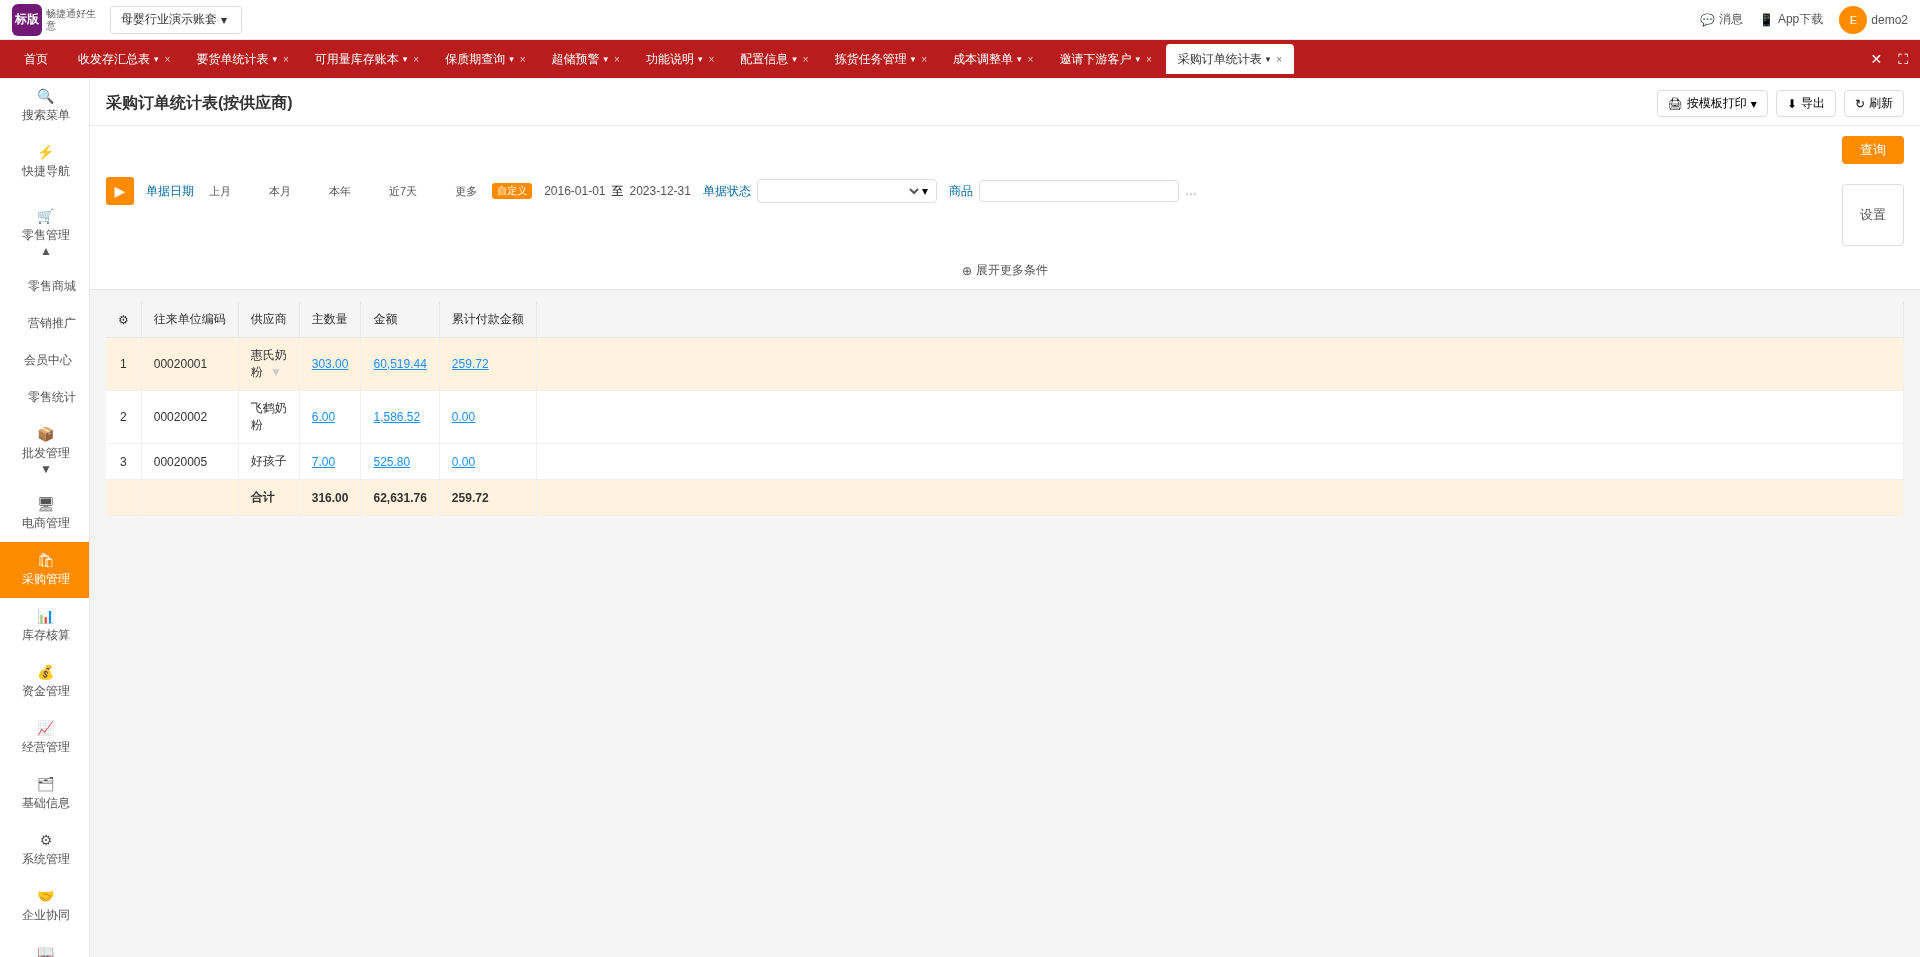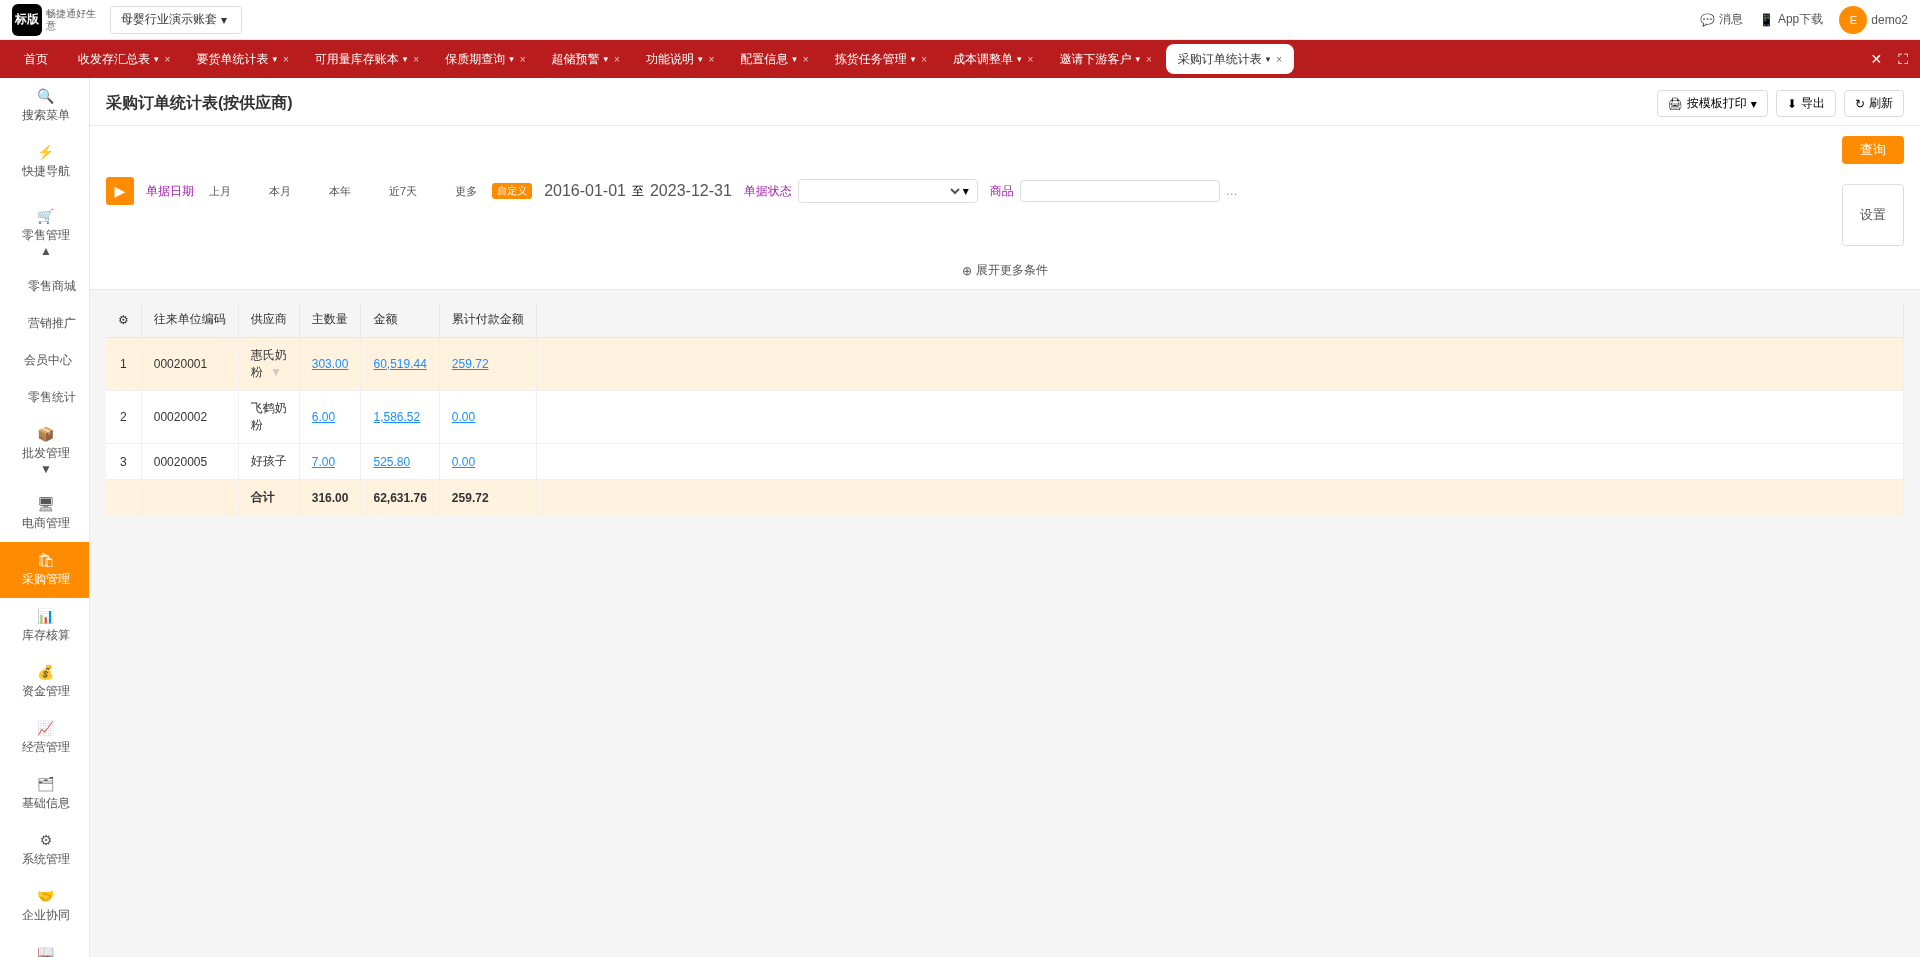--- a/index.html
+++ b/index.html
@@ -4,39 +4,39 @@
   <style>
     * { box-sizing: border-box; margin: 0; padding: 0; }
     body { font-family: 'Microsoft YaHei', Arial, sans-serif; font-size: 13px; background: #f5f5f5; overflow: hidden; height: 957px; display: flex; flex-direction: column; }
 
     
     .top-bar {
       display: flex; align-items: center; background: #fff; height: 40px; padding: 0 12px;
       border-bottom: 1px solid #e8e8e8; flex-shrink: 0;
     }
     .logo-area { display: flex; align-items: center; width: 90px; flex-shrink: 0; }
-    .logo-icon { width: 32px; height: 32px; background: #000000; border-radius: 6px; display: flex; align-items: center; justify-content: center; color: #fff; font-size: 12px; font-weight: bold; margin-right: 4px; }
+    .logo-icon { width: 32px; height: 32px; background: #701a75; border-radius: 6px; display: flex; align-items: center; justify-content: center; color: #fff; font-size: 12px; font-weight: bold; margin-right: 4px; }
     .logo-text { font-size: 10px; color: #666; line-height: 1.2; }
     .workspace-selector { display: flex; align-items: center; padding: 0 10px; border: 1px solid #ddd; border-radius: 4px; height: 28px; cursor: pointer; font-size: 12px; color: #333; margin-left: 8px; }
     .workspace-selector span { margin-right: 4px; }
     .top-right { margin-left: auto; display: flex; align-items: center; gap: 16px; }
     .top-right-item { display: flex; align-items: center; gap: 4px; font-size: 12px; color: #555; cursor: pointer; }
     .avatar { width: 28px; height: 28px; background: #ff8c00; border-radius: 50%; display: flex; align-items: center; justify-content: center; color: #fff; font-size: 11px; }
 
     
     .nav-tabs {
       display: flex; align-items: center; background: #b91c1c; height: 38px; padding: 0 8px;
       flex-shrink: 0; overflow: hidden;
     }
     .nav-tab {
       display: flex; align-items: center; padding: 0 12px; height: 30px; color: #fff;
       font-size: 12px; cursor: pointer; white-space: nowrap; border-radius: 4px 4px 0 0;
       margin-right: 2px; position: relative;
     }
-    .nav-tab.active { background: #fff; color: #333; border-radius: 8px; }
+    .nav-tab.active { background: #fff; color: #333; }
     .nav-tab .close-btn { margin-left: 6px; font-size: 10px; opacity: 0.7; }
     .nav-tab .arrow { margin-left: 4px; font-size: 9px; }
     .nav-home { padding: 0 16px; }
     .nav-right-controls { margin-left: auto; display: flex; gap: 8px; }
     .nav-ctrl-btn { color: #fff; cursor: pointer; font-size: 14px; padding: 0 4px; }
 
     
     .main-layout { display: flex; flex: 1; overflow: hidden; }
 
     
@@ -63,27 +63,27 @@
     .btn-template { display: flex; align-items: center; gap: 4px; border: 1px solid #ddd; border-radius: 4px; padding: 4px 10px; font-size: 12px; cursor: pointer; background: #fff; }
     .btn-export { display: flex; align-items: center; gap: 4px; border: 1px solid #ddd; border-radius: 4px; padding: 4px 10px; font-size: 12px; cursor: pointer; background: #fff; }
     .btn-refresh { display: flex; align-items: center; gap: 4px; border: 1px solid #ddd; border-radius: 4px; padding: 4px 10px; font-size: 12px; cursor: pointer; background: #fff; }
 
     
     .filter-bar {
       background: #fff; padding: 10px 16px; border-bottom: 1px solid #e8e8e8; flex-shrink: 0;
     }
     .filter-row { display: flex; align-items: center; gap: 12px; flex-wrap: wrap; }
     .filter-item { display: flex; align-items: center; gap: 6px; font-size: 12px; }
-    .filter-label { color: #a21caf; white-space: nowrap; text-align: right; }
+    .filter-label { color: #0369a1; white-space: nowrap; text-align: right; }
     .filter-shortcuts { display: flex; gap: 20px; }
     .shortcut-btn {
       padding: 2px 8px; border-radius: 3px; font-size: 11px; cursor: pointer;
       border: 1px solid transparent; color: #555;
     }
-    .date-range { display: flex; align-items: center; gap: 4px; font-size: 16px; color: #555; }
+    .date-range { display: flex; align-items: center; gap: 4px; font-size: 12px; color: #555; }
     .custom-badge { background: #ff8c00; color: #fff; font-size: 10px; padding: 1px 5px; border-radius: 3px; }
     .filter-input {
       border: 1px solid #ddd; border-radius: 4px; padding: 3px 8px; font-size: 12px;
       color: #555; background: #fff; min-width: 200px;
     }
     .expand-btn {
       display: flex; align-items: center; gap: 4px; color: #555; font-size: 12px;
       cursor: pointer; margin: 8px auto 0; justify-content: center; width: fit-content;
     }
     .btn-search {

